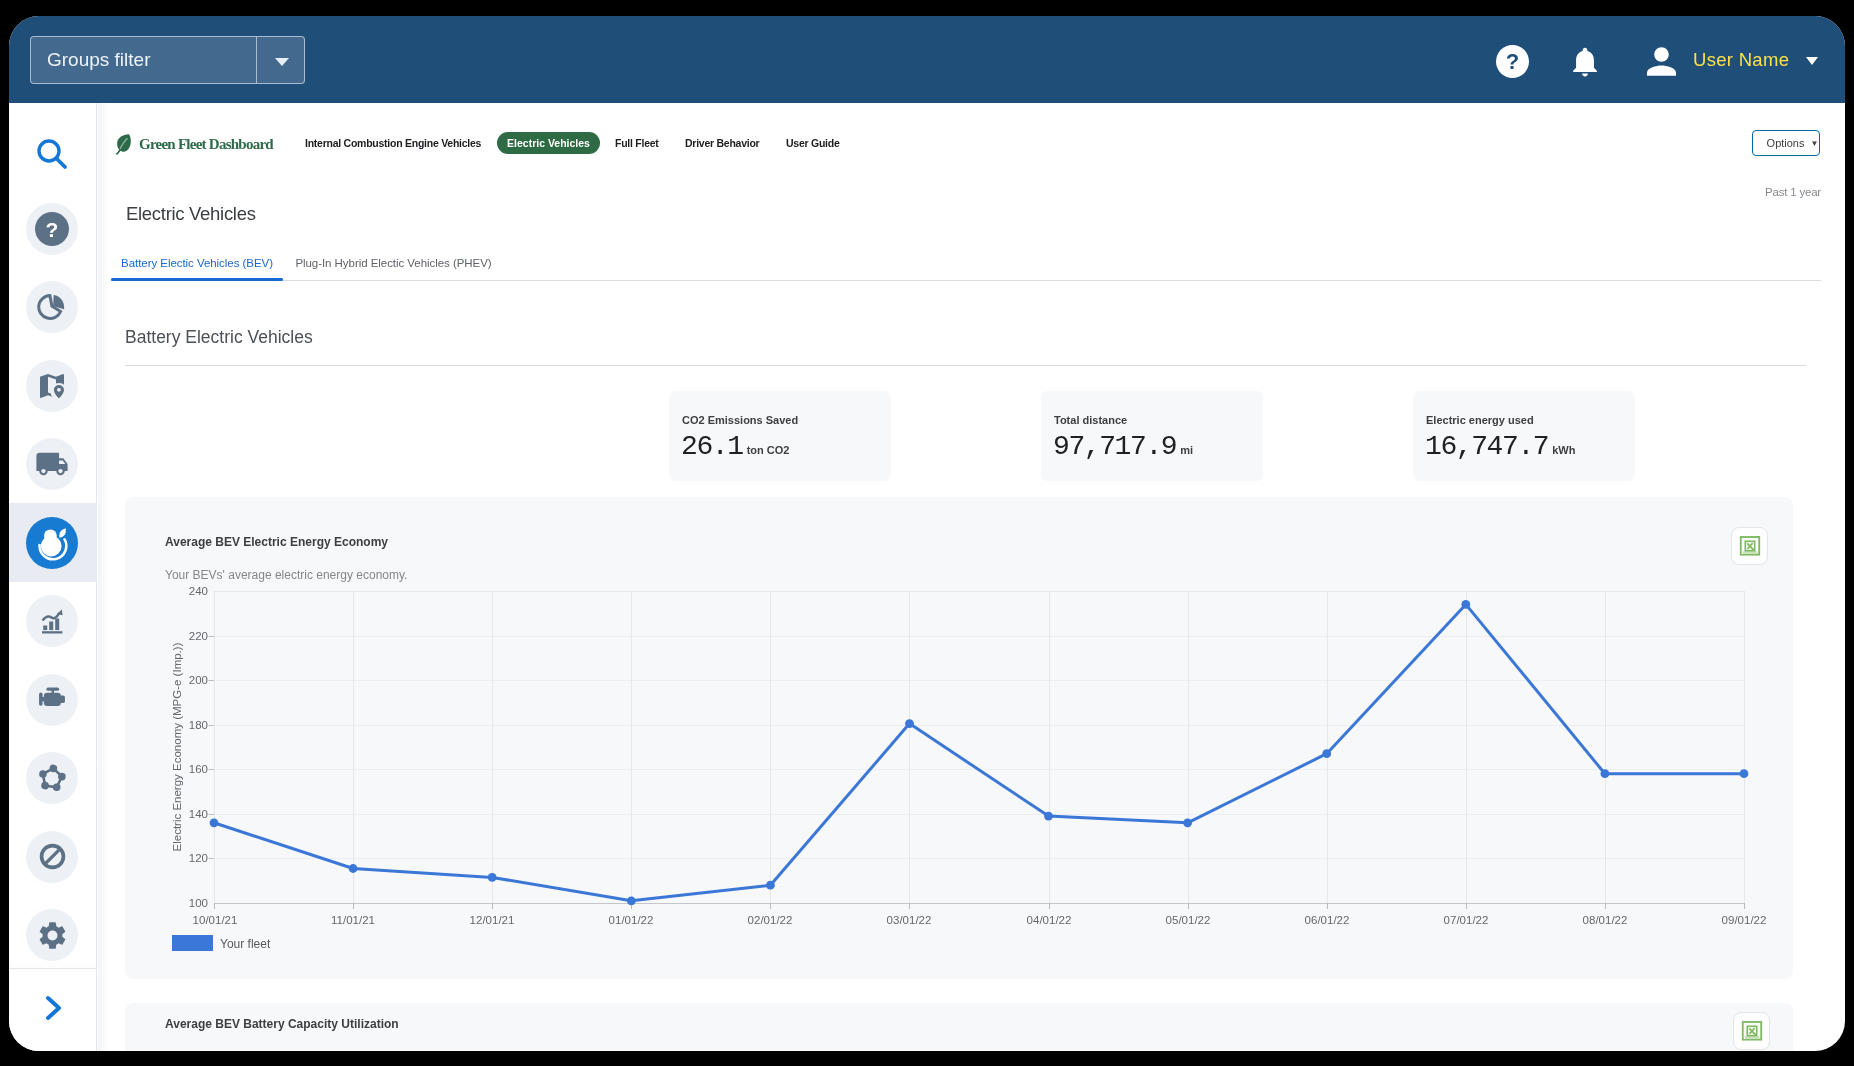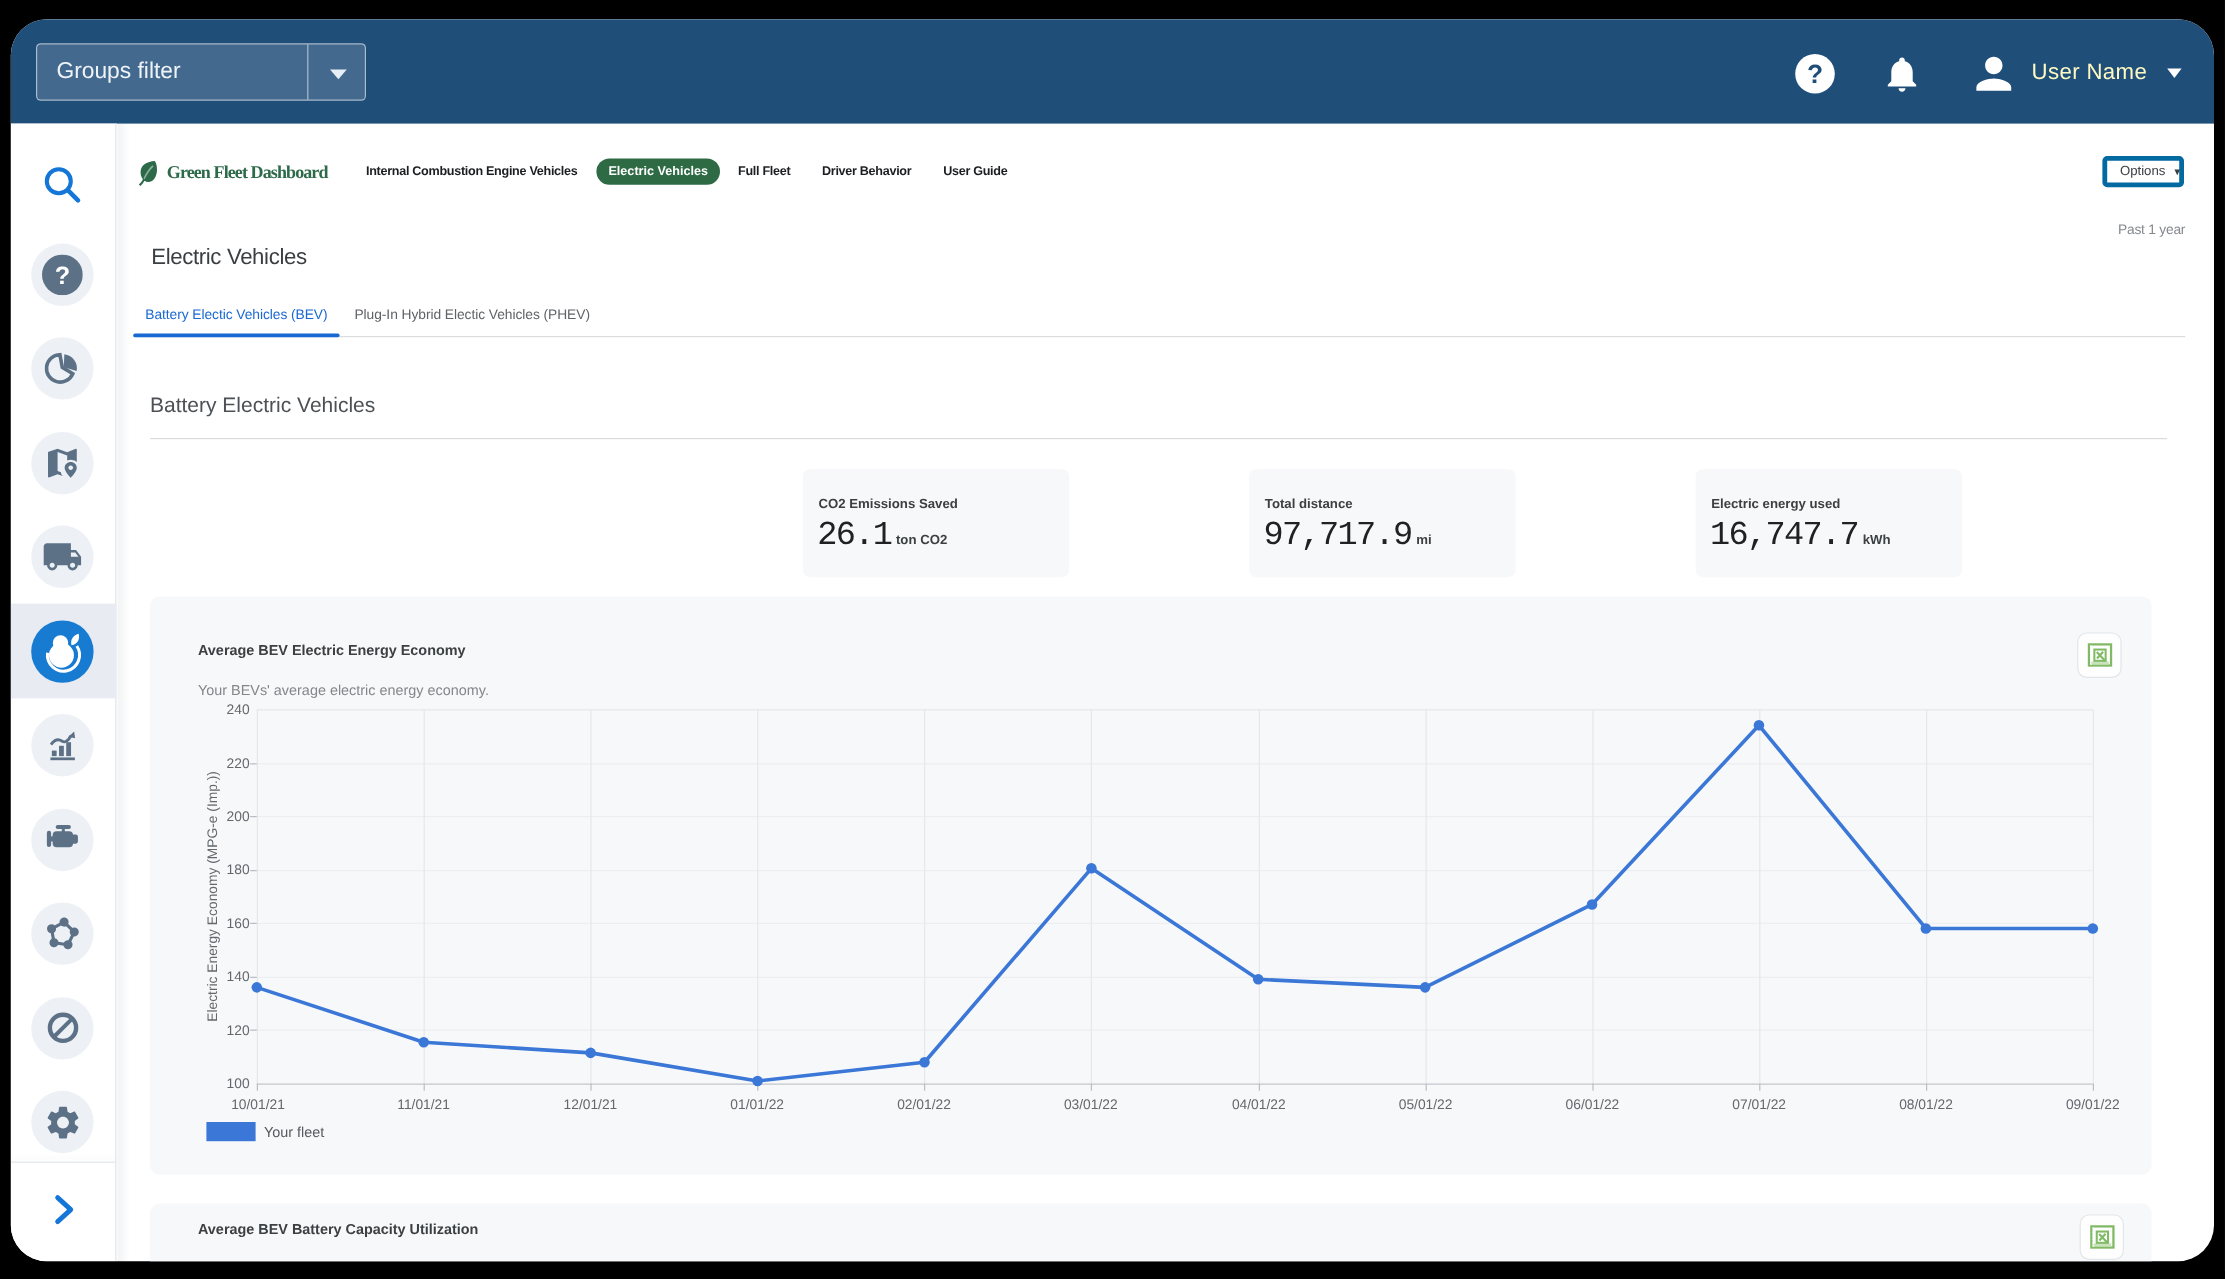--- a/index.html
+++ b/index.html
@@ -39,21 +39,21 @@
   
   .leaf { position:absolute; }
   #logotext { position:absolute; left:130px; top:118px; font-family:"Liberation Serif", serif;
     font-size:15px; font-weight:600; color:#2d6a4a; letter-spacing:-0.75px; line-height:20px; }
   .nav { position:absolute; top:126.5px; transform:translateY(-50%); font-size:10.5px;
     font-weight:600; color:#1c1e21; letter-spacing:-0.25px; white-space:nowrap; }
   #pill { position:absolute; left:488px; top:116px; width:103px; height:22px;
     background:#2e6b45; border-radius:11px; color:#fff; font-size:10.5px; font-weight:600;
     text-align:center; line-height:22px; }
   #options { position:absolute; left:1743px; top:114px; width:68px; height:26px;
-    border:4px solid #0369a1; border-radius:4px; background:#fff;
+    border:1px solid #0369a1; border-radius:4px; background:#fff;
     font-size:11px; color:#3c4043; display:flex; align-items:center; justify-content:center; gap:6px;padding-left:13px; }
   #pastyear { position:absolute; right:24px; top:170px; font-size:11.5px; letter-spacing:-0.2px; color:#85898d; }
   #evh { position:absolute; left:117px; top:187px; font-size:18.5px; letter-spacing:-0.3px; color:#3b3f42; }
 
   
   #tabline { position:absolute; left:102px; top:264px; width:1710px; height:1px; background:#dadce0; }
   .tab { position:absolute; top:241px; font-size:11.5px; font-weight:500; letter-spacing:-0.05px; white-space:nowrap; }
   #tab1 { left:102px; width:172px; text-align:center; color:#1a68d2; }
   #tab2 { left:286px; width:197px; text-align:center; color:#5f6368; }
   #tabul { position:absolute; left:102px; top:262px; width:172px; height:3px;
@@ -92,21 +92,21 @@
       <span class="divider"></span>
       <span class="car"></span>
     </div>
     <div style="position:absolute; left:1487px; top:29px; width:33px; height:33px; background:#fff; border-radius:50%; text-align:center; line-height:33px; font-size:22px; font-weight:700; color:#1f4e79;">?</div>
     <svg style="position:absolute; left:1559px; top:28px;" width="34" height="36" viewBox="0 0 24 24">
       <path fill="#fff" d="M12 22.2c1.15 0 2.05-.9 2.05-2.05h-4.1c0 1.15.9 2.05 2.05 2.05zm6.3-6.15v-5.32c0-3.15-1.7-5.78-4.66-6.48v-.7C13.64 2.7 12.9 2 12 2s-1.64.7-1.64 1.55v.7C7.4 4.95 5.7 7.57 5.7 10.73v5.32L3.65 18.1v1.03h16.7V18.1l-2.05-2.05z"></path>
     </svg>
     <svg style="position:absolute; left:1632px; top:25px;" width="41" height="41" viewBox="0 0 24 24">
       <path fill="#fff" d="M12 12.2c2.35 0 4.25-1.9 4.25-4.25S14.35 3.7 12 3.7 7.75 5.6 7.75 7.95 9.65 12.2 12 12.2zm0 2.1c-2.84 0-8.5 1.43-8.5 4.25v1.75h17v-1.75c0-2.82-5.66-4.25-8.5-4.25z"></path>
     </svg>
-    <div style="position:absolute; left:1684px; top:0; height:87px; line-height:87px; color:#fef9c3; font-size:18.5px; letter-spacing:0.3px;">User Name</div>
+    <div style="position:absolute; left:1684px; top:0; height:87px; line-height:87px; color:#fde047; font-size:18.5px; letter-spacing:0.3px;">User Name</div>
     <div style="position:absolute; left:1797px; top:41px; width:0; height:0; border-left:6.5px solid transparent; border-right:6.5px solid transparent; border-top:8px solid #fff;"></div>
   </div>
 
   <div id="sidebar"></div>
   <div id="active-row"></div>
   <div id="sideshadow"></div>
 
   <div class="srow" style="top:112px; background:transparent;">
     <svg width="40" height="40" viewBox="0 0 40 40">
       <circle cx="17" cy="17" r="10" fill="none" stroke="#1477d8" stroke-width="3.4"></circle>

